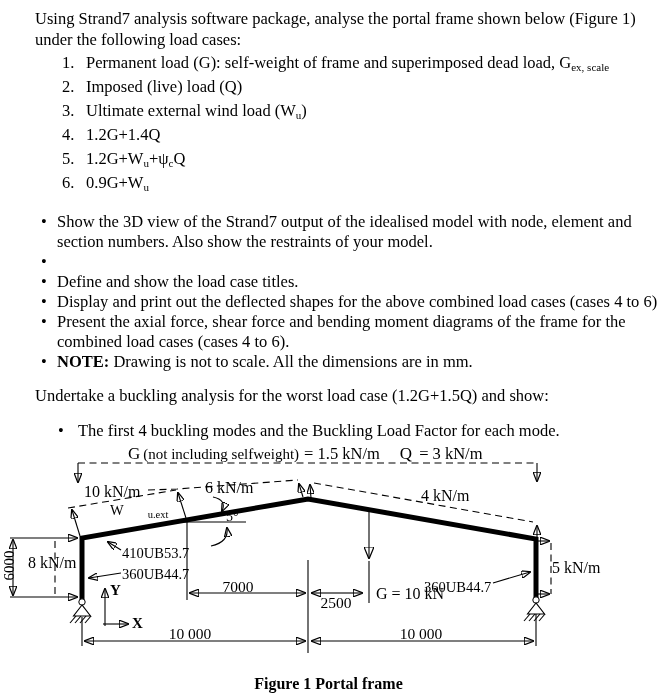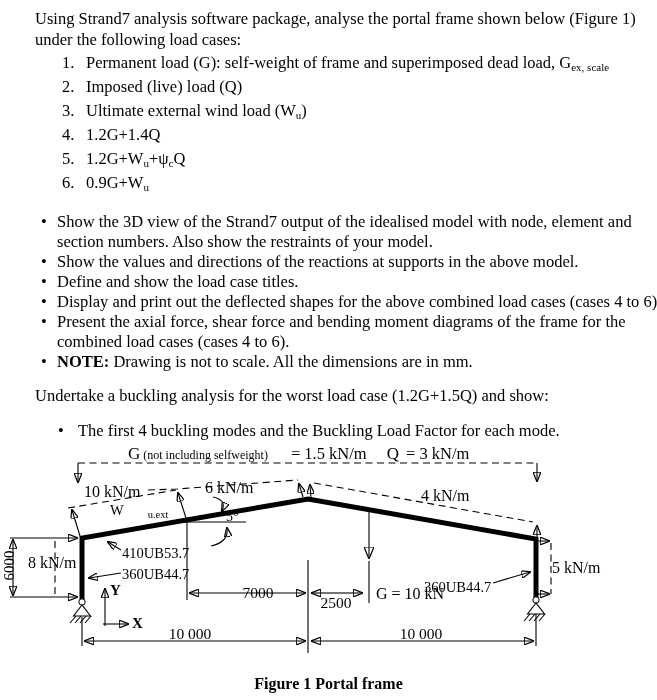--- a/index.html
+++ b/index.html
@@ -27,21 +27,21 @@
   .figure svg { position:absolute; left:0; top:0; }
   .figure svg line, .figure svg path { stroke:#000; stroke-width:1.1; }
   .figure svg path { fill:none; }
   .member { stroke-width:5 !important; }
   .dash { stroke-dasharray:7 4.5; }
   .flabel { position:absolute; font-size:16px; white-space:nowrap; }
   .fsec { font-size:14.5px; }
   .fdim { font-size:15.5px; text-align:center; }
   .toploads { display:flex; align-items:baseline; font-size:16.5px; }
   .tl-big { font-size:17px; }
-  .tl-sub { font-size:12px; margin:0 23px 0 3px; }
+  .tl-sub { font-size:15px; margin:0 5px 0 3px; }
   .gap-q { margin-left:20px; }
   .gap-qv { margin-left:7px; }
   .dim6000 { left:-19px; top:117px; width:56px; text-align:center;
              transform:rotate(-90deg); font-size:15px; }
   .wusub { font-size:10.5px; vertical-align:-3px;margin-left:24px; }
   .caption { position:absolute; left:0; top:235px; width:657px; text-align:center;
              font-weight:bold; font-size:16px; }
 </style>
 </head>
 <body>
@@ -82,23 +82,20 @@
   <div class="bullets">
     <div class="bi">
       <span class="dot">•</span>
       <div class="btext">
         <div class="line">Show the 3D view of the Strand7 output of the idealised model with node, element and</div>
         <div class="line">section numbers. Also show the restraints of your model.</div>
       </div>
     </div>
     <div class="bi">
       <span class="dot">•</span>
-      <div class="btext">
-        <div class="line">Show the values and directions of the reactions at supports in the above model.</div>
-      </div>
     </div>
     <div class="bi">
       <span class="dot">•</span>
       <div class="btext">
         <div class="line">Define and show the load case titles.</div>
       </div>
     </div>
     <div class="bi">
       <span class="dot">•</span>
       <div class="btext">
@@ -257,21 +254,21 @@
   <div class="flabel" style="left:28px; top:114px;">8 kN/m</div>
   <div class="flabel" style="left:552px; top:119px;">5 kN/m</div>
   <div class="flabel" style="left:376px; top:107px;margin-top:38px;">G = 10 kN</div>
   <div class="flabel" style="left:226px; top:69px; font-size:14px;">5°</div>
 
   <div class="flabel fsec" style="left:122px; top:105px;">410UB53.7</div>
   <div class="flabel fsec" style="left:122px; top:126px;">360UB44.7</div>
   <div class="flabel fsec" style="left:424px; top:139px;">360UB44.7</div>
 
   <div class="flabel dim6000">6000</div>
-  <div class="flabel fdim" style="left:218px; top:144px; width:40px;margin-left:20px;">7000</div>
+  <div class="flabel fdim" style="left:218px; top:138px; width:40px;">7000</div>
   <div class="flabel fdim" style="left:316px; top:154px; width:40px;">2500</div>
   <div class="flabel fdim" style="left:158px; top:185px; width:64px;">10 000</div>
   <div class="flabel fdim" style="left:389px; top:185px; width:64px;">10 000</div>
 
   <div class="flabel b" style="left:110px; top:142px; font-size:15px;">Y</div>
   <div class="flabel b" style="left:132px; top:175px; font-size:15px;">X</div>
 
   <div class="caption">Figure 1 Portal frame</div>
 </div>
 

